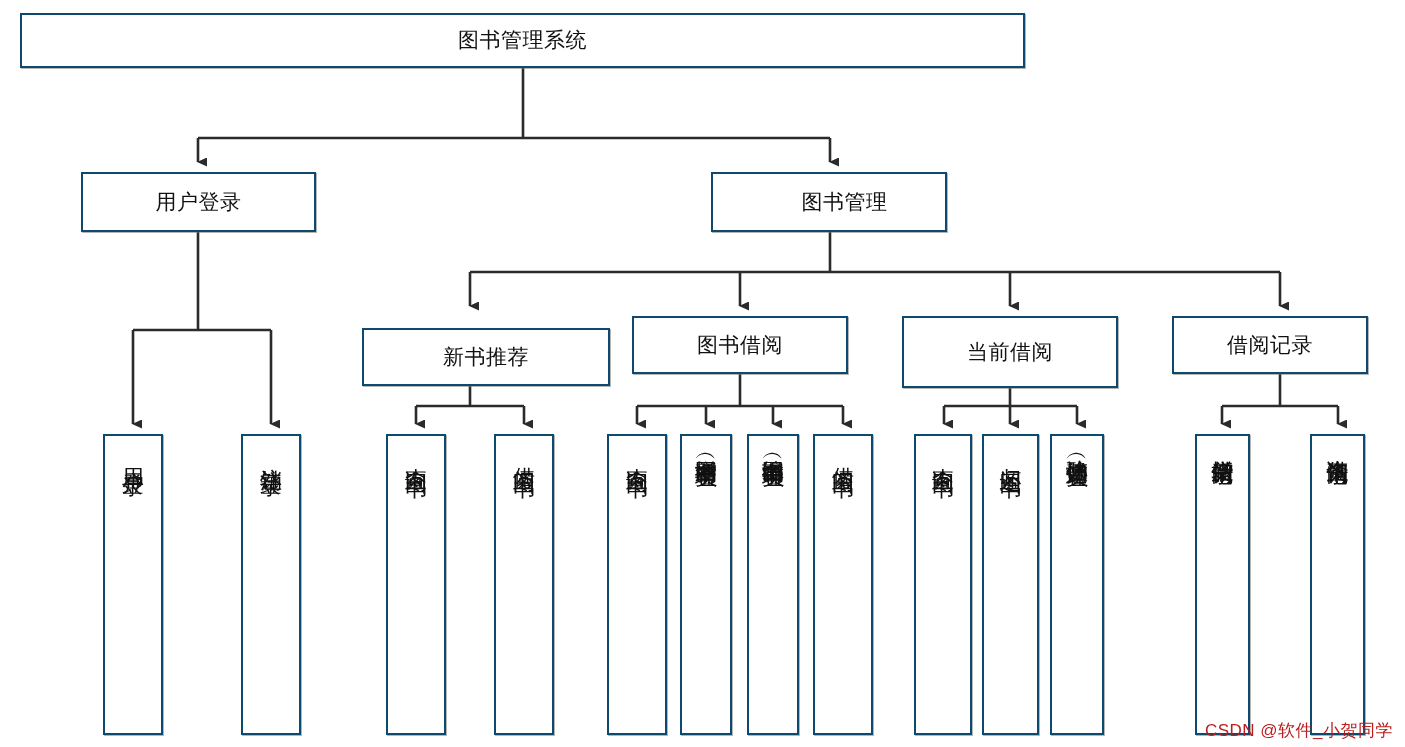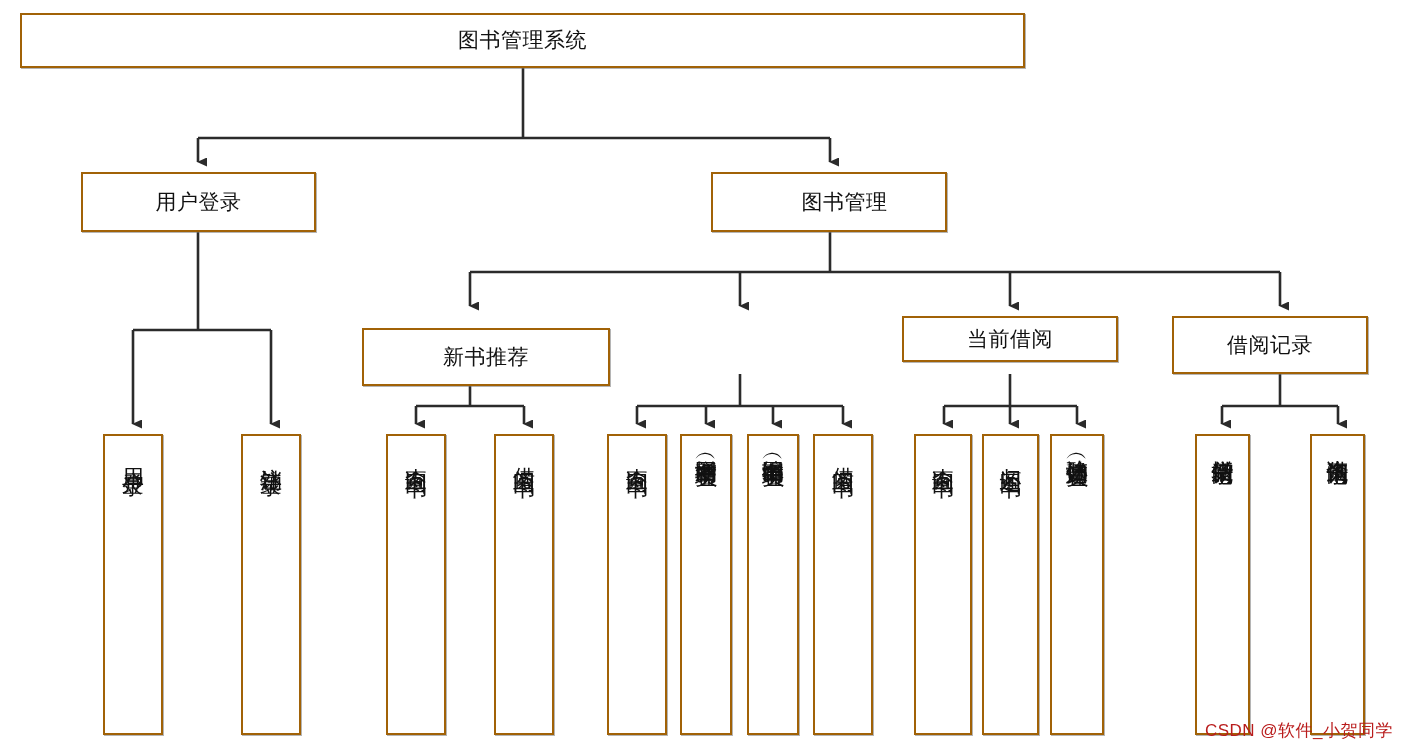--- a/index.html
+++ b/index.html
@@ -16,21 +16,21 @@
   }
   #diagram-root {
     position: relative;
     width: 1405px;
     height: 747px;
   }
   .node {
     position: absolute;
     box-sizing: border-box;
     background: #ffffff;
-    border: 2px solid #a16207;
+    border: 2px solid #0c4a6e;
     display: flex;
     align-items: center;
     justify-content: center;
     box-shadow: 1px 1px 0 rgba(120,120,120,0.55);
   }
   .node .node-label {
     color: #111111;
     font-size: 21px;
     line-height: 1.25;
     letter-spacing: 0.5px;
@@ -136,21 +136,24 @@
   <div class="node" style="left:81px; top:172px; width:235px; height:60px;">
     <span class="node-label">用户登录</span>
   </div>
   <div class="node" style="left:711px; top:172px; width:236px; height:60px;padding-left:31px;">
     <span class="node-label">图书管理</span>
   </div>
 
   <div class="node" style="left:362px; top:300px; width:248px; height:58px;margin-top:28px;">
     <span class="node-label">新书推荐</span>
   </div>
-  <div class="node" style="left:902px; top:316px; width:216px; height:46px;">
+  <div class="node" style="left:632px; top:316px; width:216px; height:58px;">
+    <span class="node-label">图书借阅</span>
+  </div>
+  <div class="node" style="left:902px; top:316px; width:216px; height:72px;">
     <span class="node-label">当前借阅</span>
   </div>
   <div class="node" style="left:1172px; top:316px; width:196px; height:58px;">
     <span class="node-label">借阅记录</span>
   </div>
 
   <div class="node vertical" style="left:103px; top:434px; width:60px; height:301px;">
     <span class="node-label">用户登录</span>
   </div>
   <div class="node vertical" style="left:241px; top:434px; width:60px; height:301px;">

